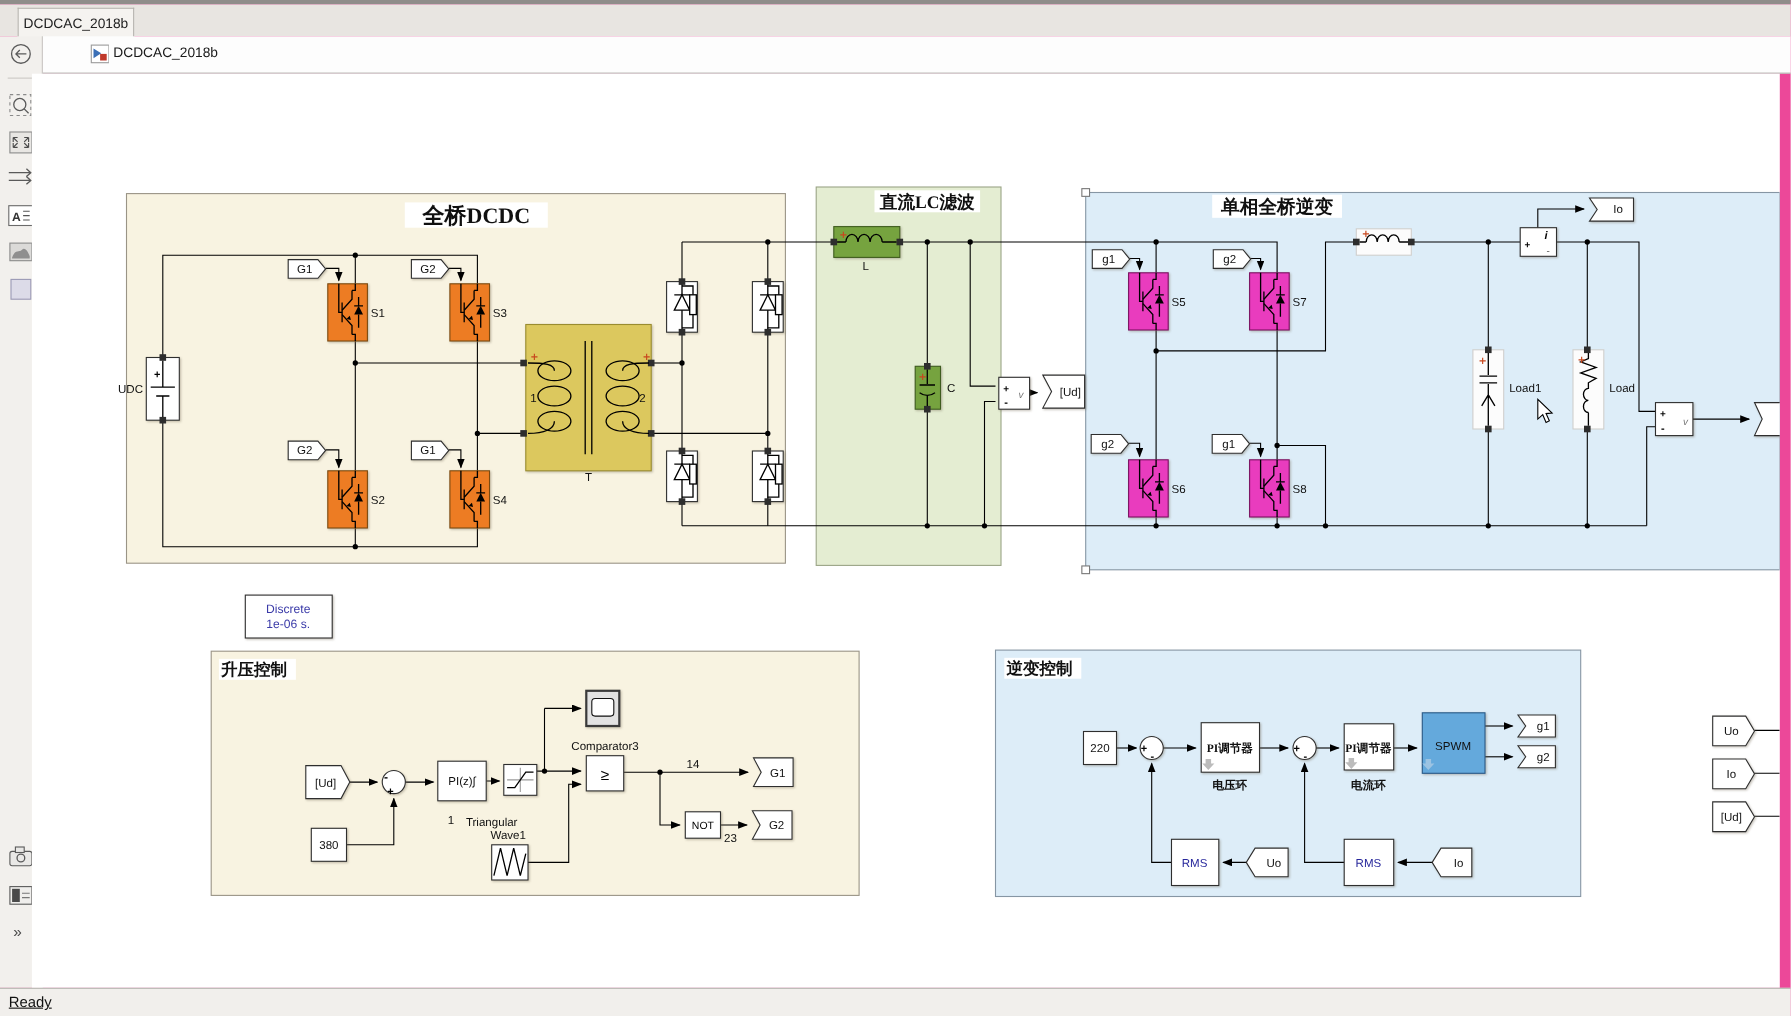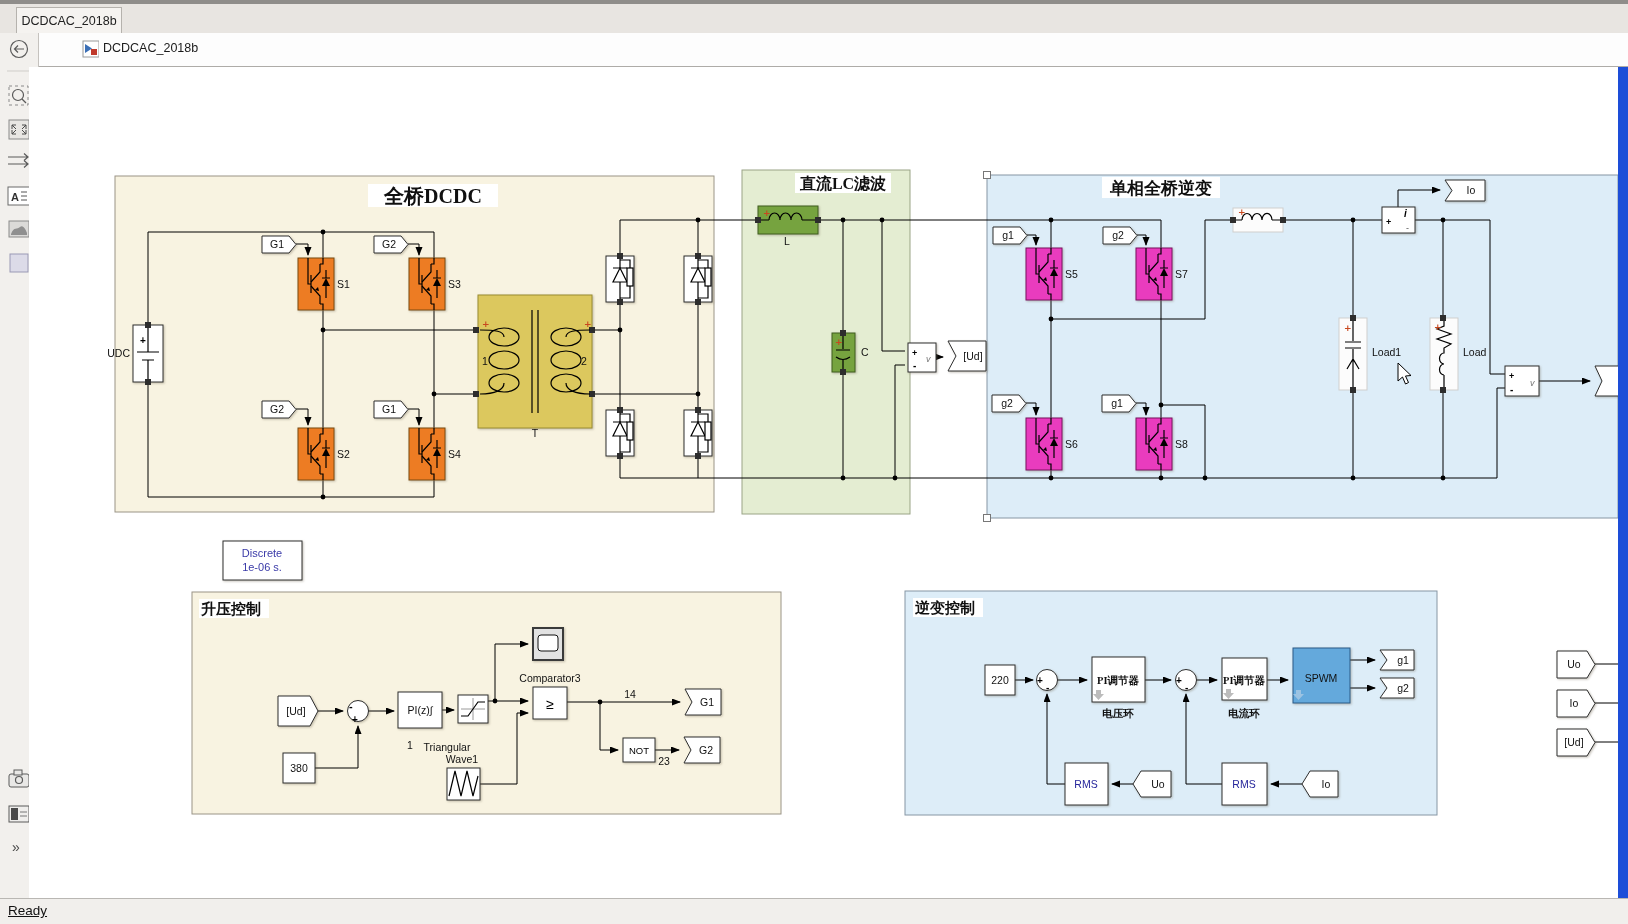--- a/index.html
+++ b/index.html
@@ -1,17 +1,17 @@
 <!DOCTYPE html>
 <html><head>
 <meta charset="utf-8">
 <style>
   html,body{margin:0;padding:0;background:#fff;width:1628px;height:924px;overflow:hidden;
     font-family:"Liberation Sans","DejaVu Sans",sans-serif;}
-  #app{position:relative;width:1628px;height:924px;background:#1d4ed8;}
+  #app{position:relative;width:1628px;height:924px;background:#ec4899;}
   
   #topstrip{position:absolute;left:0;top:0;width:1628px;height:4px;background:#8f8d8a;}
   #tabbar{position:absolute;left:0;top:4px;width:1628px;height:29px;background:#e8e5e1;}
   #tab{position:absolute;left:16px;top:3px;width:104px;height:26px;background:#f5f3f0;
        border:1px solid #b5b2ad;border-bottom:none;font-size:12.5px;color:#222;
        text-align:center;line-height:26px;}
   #toolbar{position:absolute;left:0;top:33px;width:38px;height:865px;background:#f2f0ed;border-right:1px solid #c5c2be;}
   #crumb{position:absolute;left:39px;top:33px;width:1589px;height:33px;background:#fdfdfd;border-bottom:1px solid #aeaca8;}
   #crumb .ctext{position:absolute;left:64px;top:8px;font-size:12.5px;color:#1a1a1a;}
   

